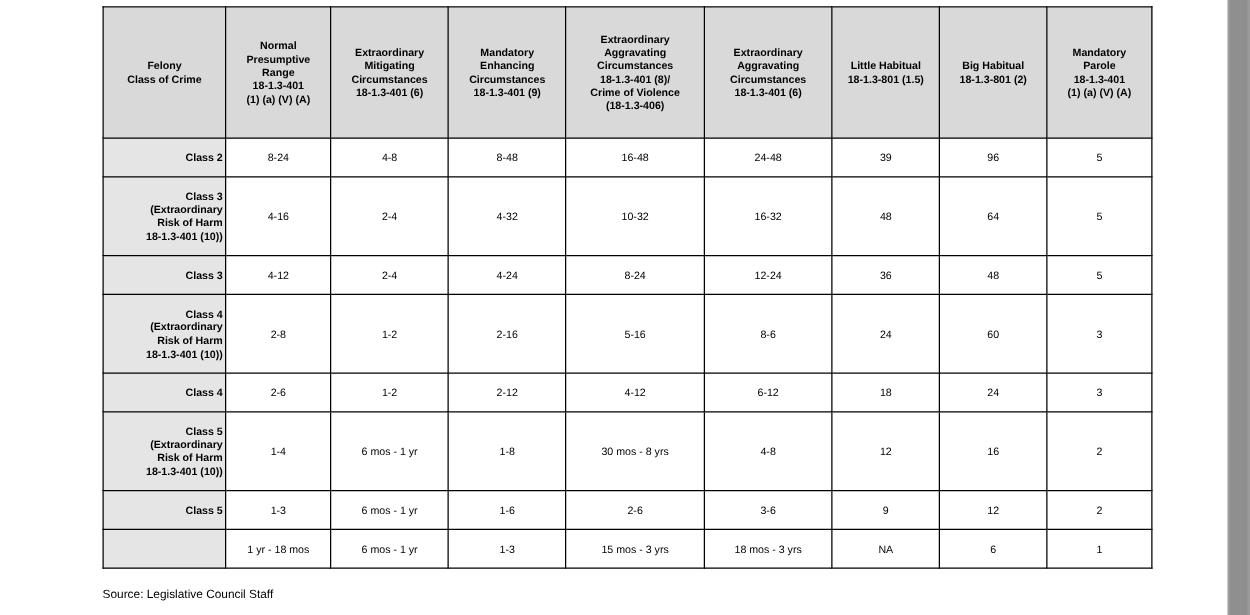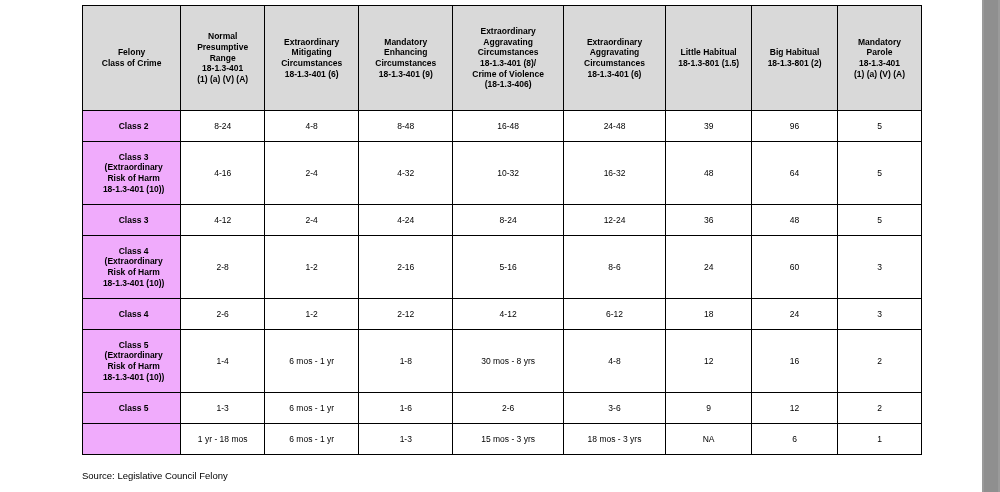--- a/index.html
+++ b/index.html
@@ -59,23 +59,23 @@
     padding: 2px 2px;
     color: #000000;
   }
   table.crime-table thead th {
     background: #d9d9d9;
     font-weight: bold;
     height: 98px;
     padding: 3px 3px;
   }
   table.crime-table tbody td.rowhead {
-    background: #f0abfc;
+    background: #e5e5e5;
     font-weight: bold;
-    text-align: center;
+    text-align: right;
     padding-left: 6px;
     font-size: 8.5px;
   }
   table.crime-table tbody td {
     background: #ffffff;
   }
   tr.tall td { height: 58px; }
   tr.short td { height: 26px; }
   .hdr-line { display: block; }
   .source {
@@ -289,18 +289,18 @@
           <td>18 mos - 3 yrs</td>
           <td>NA</td>
           <td>6</td>
           <td>1</td>
         </tr>
 
       </tbody>
     </table>
   </div>
 
-  <div class="source">Source:  Legislative Council Felony</div>
+  <div class="source">Source:  Legislative Council Staff</div>
 
   <div class="right-edge">
     <div class="inner"></div>
   </div>
 </div>
 
 </body></html>

